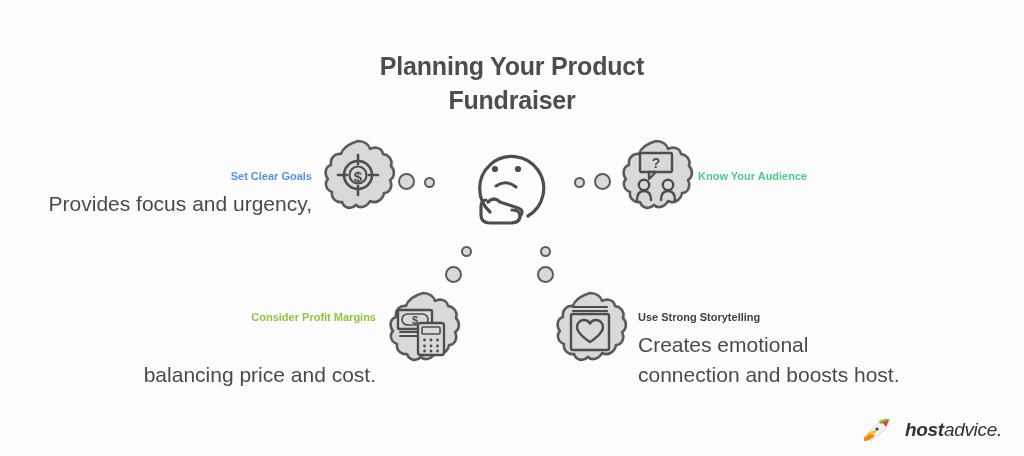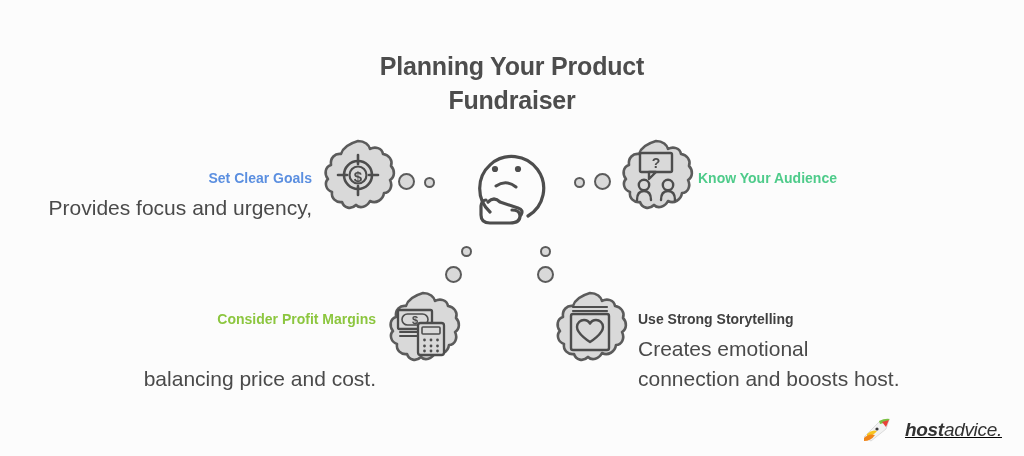--- a/index.html
+++ b/index.html
@@ -31,21 +31,21 @@
     font-weight: bold;
     line-height: 1.35;
     color: #4d4d4d;
     letter-spacing: -0.2px;
   }
 
   
   .block { position: absolute; }
 
   .block-heading {
-    font-size: 14px;
+    font-size: 11px;
     font-weight: bold;
     line-height: 1.2;
     margin-bottom: 6px;
     white-space: nowrap;
   }
 
   .block-body {
     font-size: 21px;
     line-height: 1.42;
     color: #4a4a4a;
@@ -88,21 +88,20 @@
   #bub-s2 { top: 246px; left: 540px; width: 11px; height: 11px; }
 
   
   #logo {
     position: absolute;
     bottom: 13px;
     right: 22px;
     display: flex;
     align-items: center;
     gap: 13px;
-    text-decoration: underline;
   }
   #logo-text {
     font-size: 19px;
     font-style: italic;
     color: #333333;
     letter-spacing: -0.3px;
     white-space: nowrap;
   }
   #logo-text .lt-bold { font-weight: bold; }
 </style>

